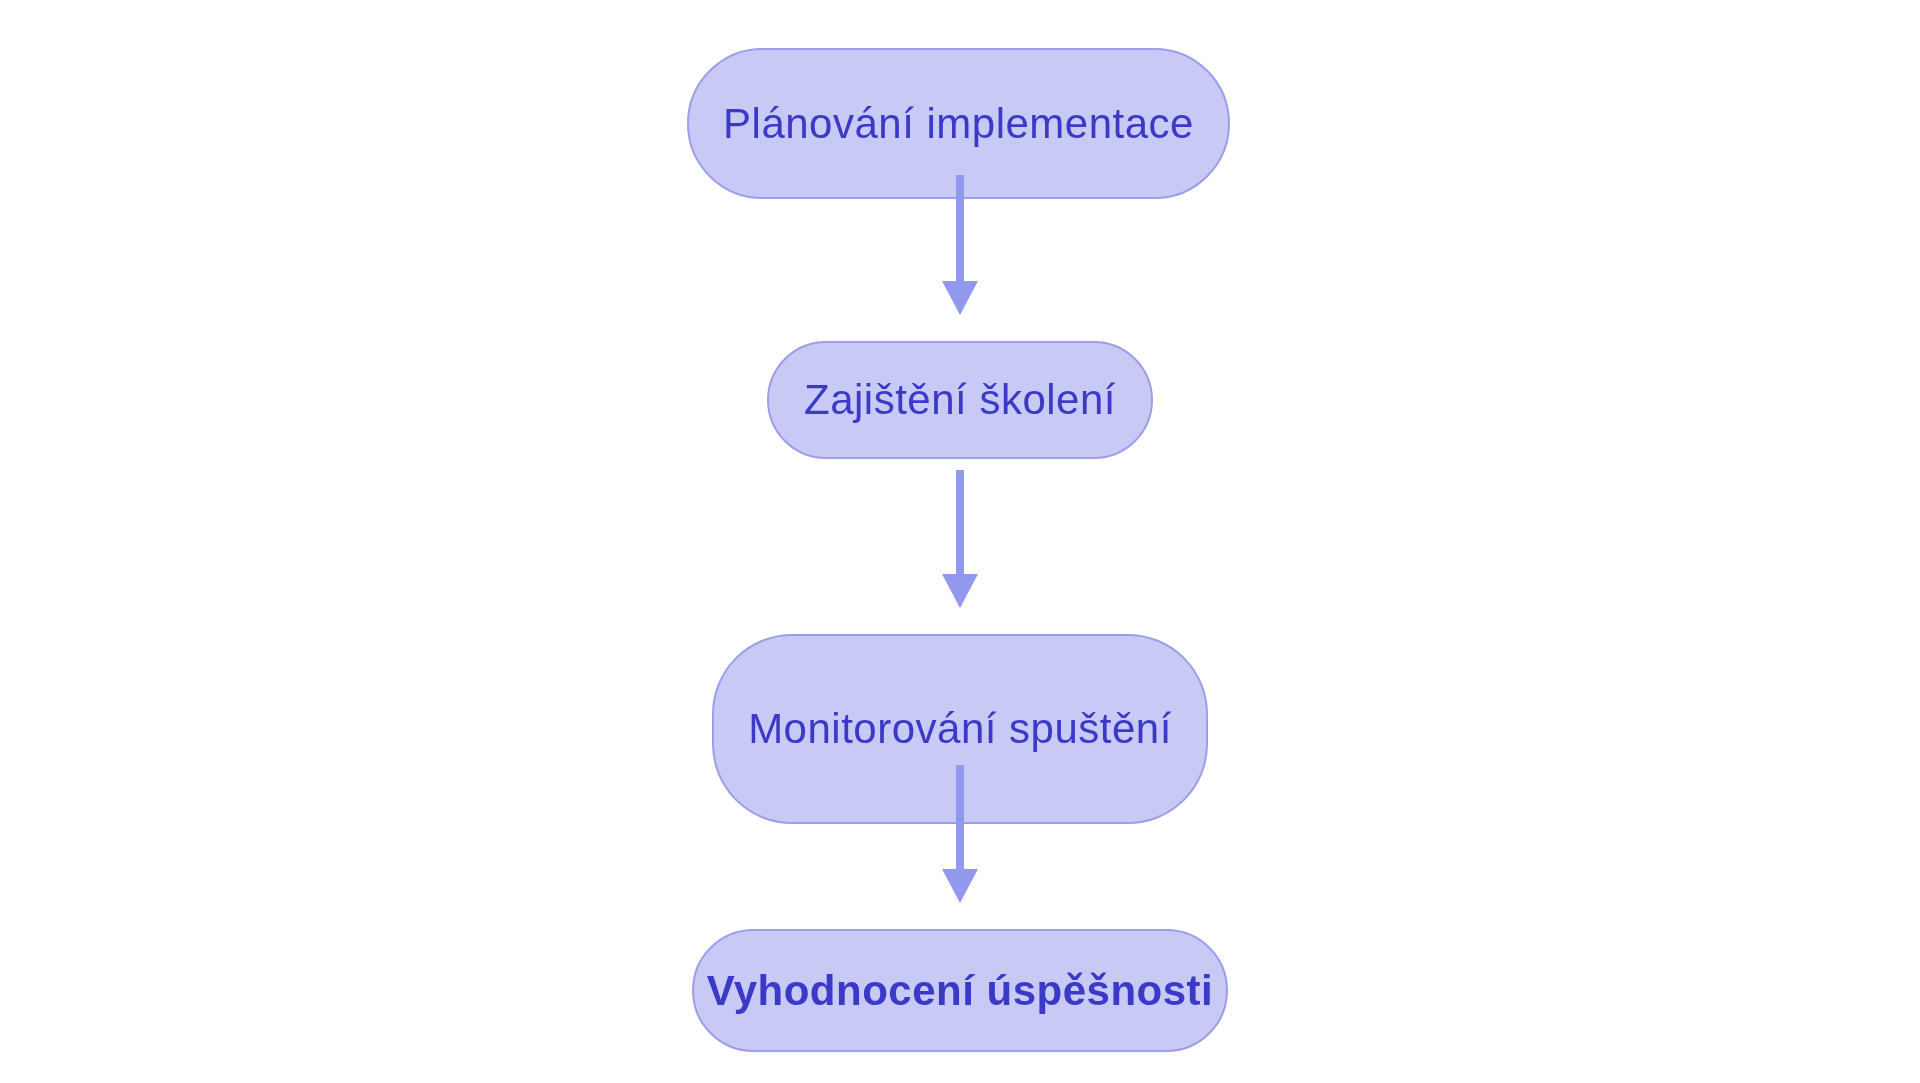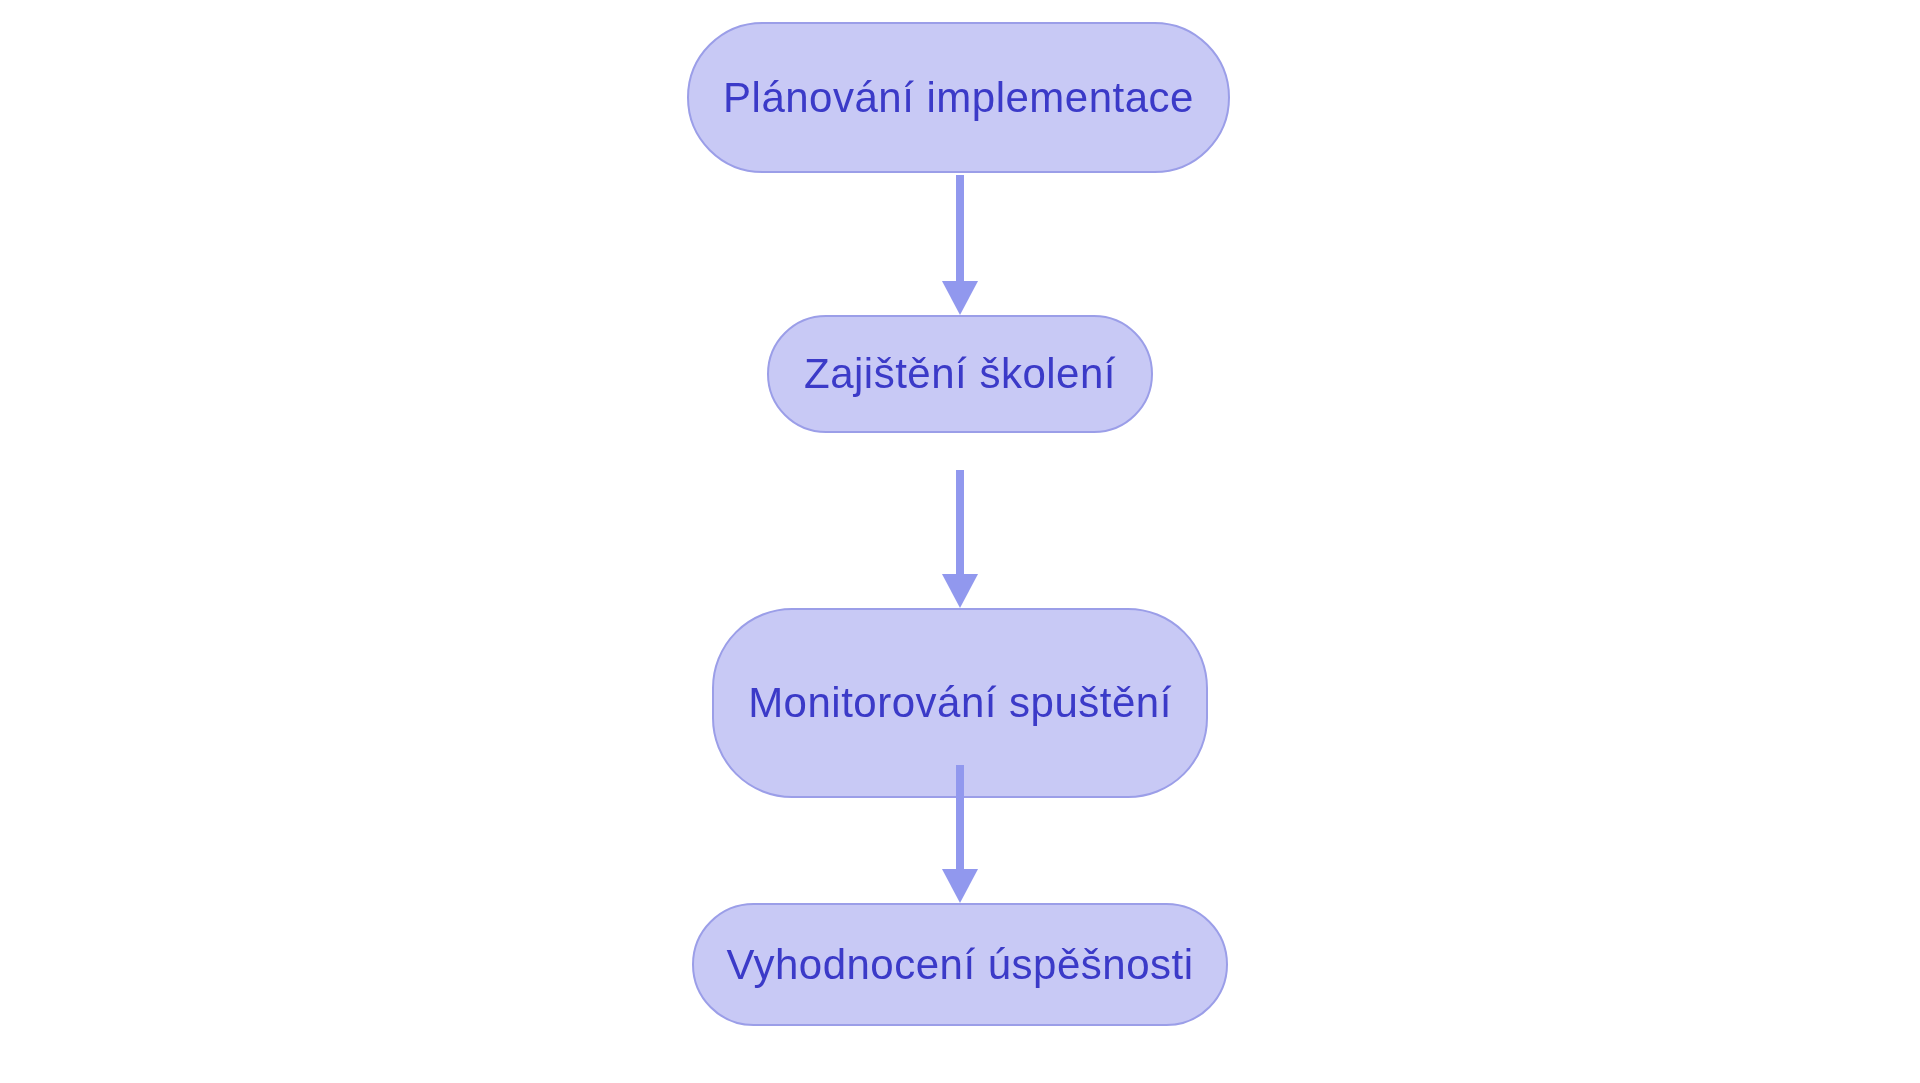--- a/index.html
+++ b/index.html
@@ -29,25 +29,26 @@
     border: 2px solid var(--node-border);
     border-radius: 80px;
     display: flex;
     align-items: center;
     justify-content: center;
     color: var(--node-text);
     font-size: 42px;
     font-weight: 400;
     letter-spacing: 0.5px;
     white-space: nowrap;
+    margin-top: 26px;
   }
   .node-0 { left: 687px; top:  22px; width: 543px; height: 151px; }
   .node-1 { left: 767px; top: 315px; width: 386px; height: 118px; }
   .node-2 { left: 712px; top: 608px; width: 496px; height: 190px; }
-  .node-3 { left: 692px; top: 903px; width: 536px; height: 123px; }
+  .node-3 { left: 692px; top: 903px; width: 536px; height: 123px; font-weight: bold; }
 
   .arrow-line {
     position: absolute;
     left: 956px;
     width: 8px;
     background: var(--arrow);
   }
   .arrow-head {
     position: absolute;
     left: 942px;

